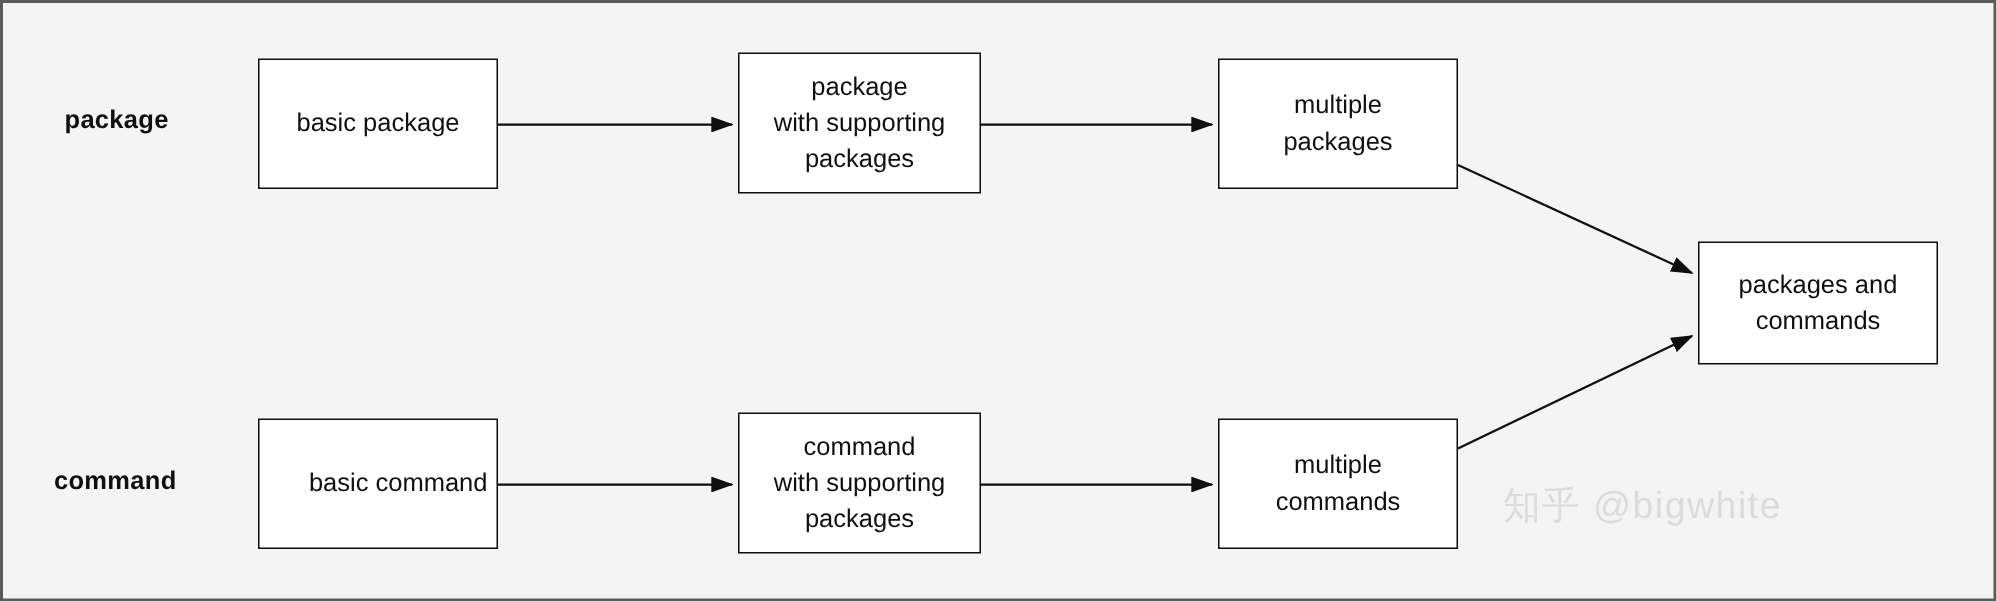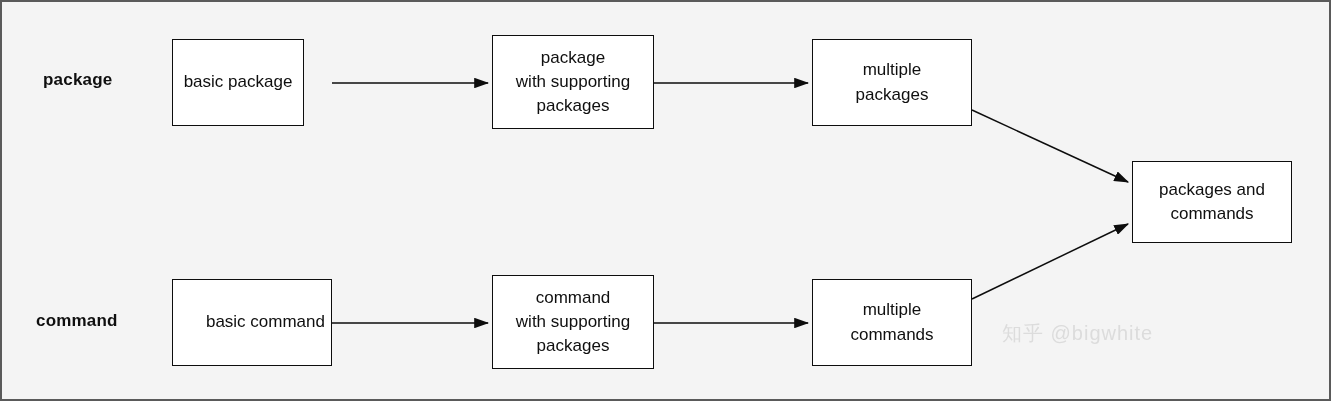--- a/index.html
+++ b/index.html
@@ -46,21 +46,21 @@
   #edges {
     position: absolute;
     left: 0;
     top: 0;
     width: 1331px;
     height: 401px;
     pointer-events: none;
   }
   .watermark {
     position: absolute;
-    font-size: 20px;
+    font-size: 25px;
     color: #dcdcdc;
     letter-spacing: 1px;
     white-space: nowrap;
     user-select: none;
   }
 </style>
 </head>
 <body>
 
 <div id="canvas">
@@ -79,21 +79,21 @@
         <line x1="652" y1="321" x2="806" y2="321" stroke="#0d0d0d" marker-end="url(#arrowhead)"></line>
         <line x1="970" y1="297" x2="1126" y2="222" stroke="#0d0d0d" marker-end="url(#arrowhead)"></line>
       </g>
   </svg>
 
   <div id="label-layer">
       <div class="row-label" style="left: 41px; top: 68px;">package</div>
       <div class="row-label" style="left: 34px; top: 309px;">command</div>
     </div>
   <div id="node-layer">
-      <div class="node" style="left: 170px; top: 37px; width: 132px; height: 87px; background: rgb(255, 255, 255); border-color: rgb(13, 13, 13);">
+      <div class="node" style="left: 170px; top: 37px; width: 160px; height: 87px; background: rgb(255, 255, 255); border-color: rgb(13, 13, 13);">
         <span class="txt">basic package</span>
       </div>
       <div class="node" style="left: 490px; top: 33px; width: 162px; height: 94px; background: rgb(255, 255, 255); border-color: rgb(13, 13, 13);">
         <span class="txt">package
 with supporting
 packages</span>
       </div>
       <div class="node" style="left: 810px; top: 37px; width: 160px; height: 87px; background: rgb(255, 255, 255); border-color: rgb(13, 13, 13);">
         <span class="txt">multiple
 packages</span>

